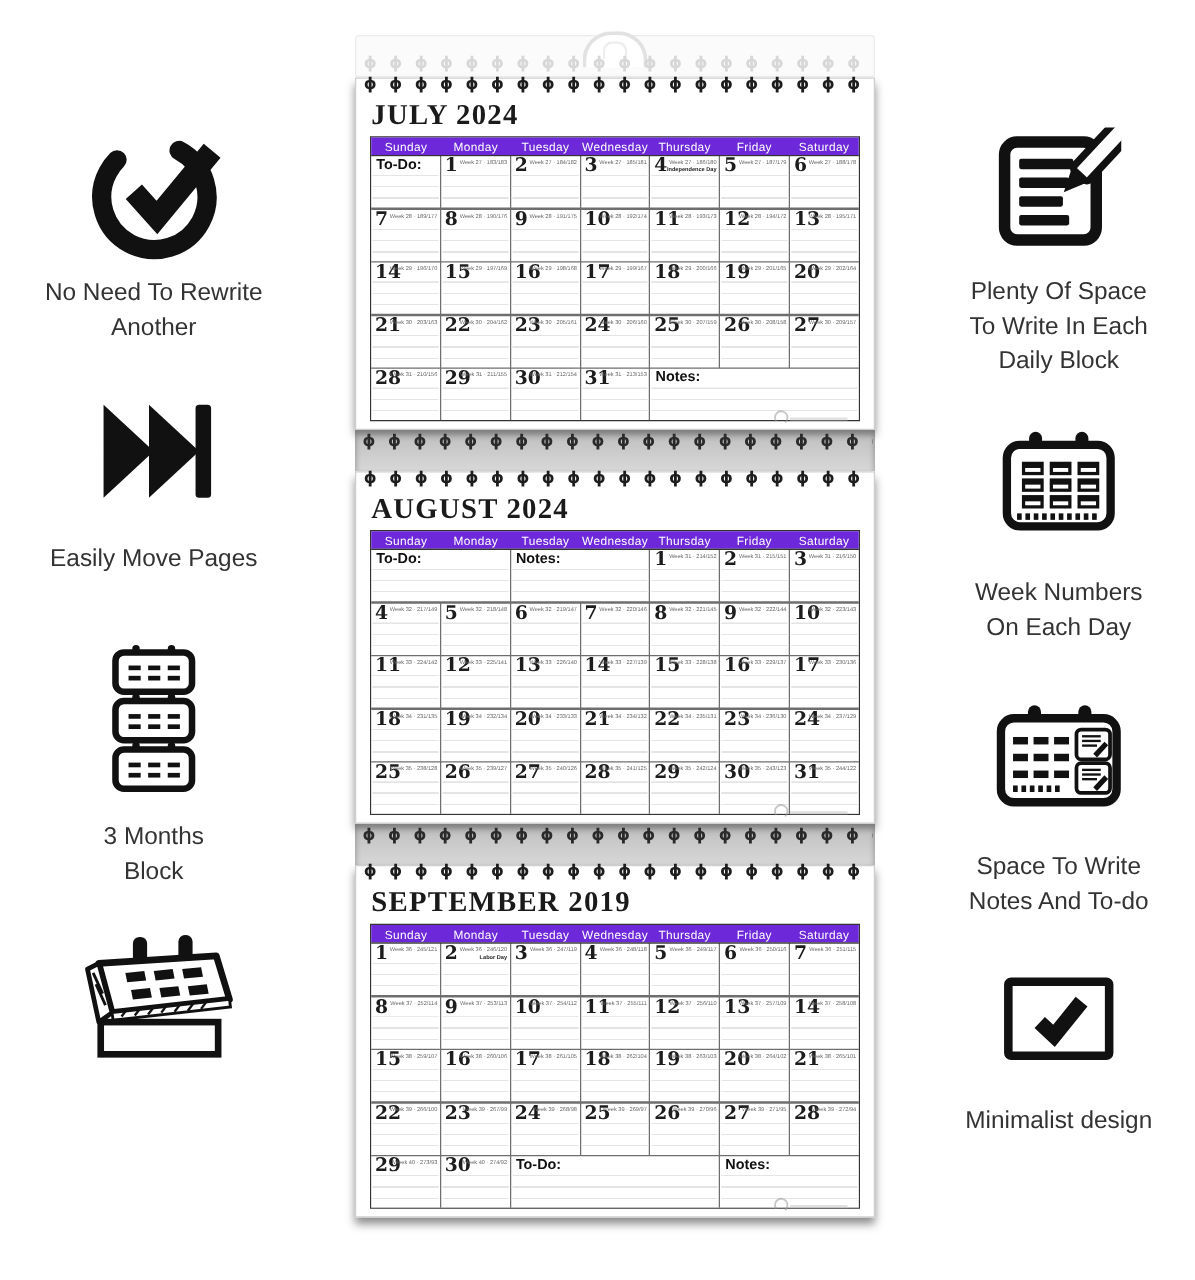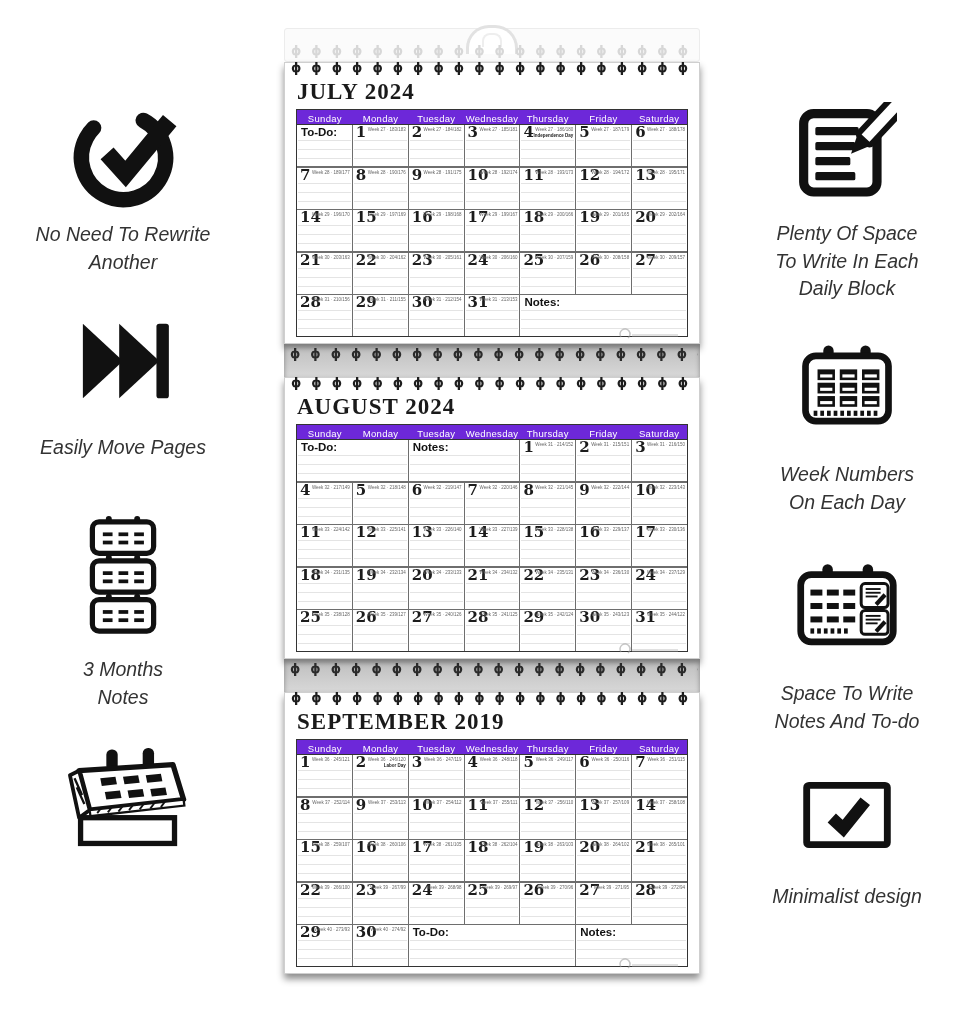--- a/index.html
+++ b/index.html
@@ -6,21 +6,21 @@
   body{
     width:956px;height:1024px;position:relative;overflow:hidden;
     background:#ffffff;font-family:"Liberation Sans",sans-serif;
   }
   .stage{position:absolute;inset:0;}
 
   
   .feature{position:absolute;text-align:center;}
   .feature .icon-wrap{display:flex;justify-content:center;}
   .feature .txt{font-size:19.5px;line-height:1.42;color:#333;}
-  .feature .txt div{white-space:nowrap;font-style:italic;}
+  .feature .txt div{white-space:nowrap;}
 
   .f-l1{left:0;width:246px;top:98px;}
   .f-l2{left:0;width:246px;top:318px;}
   .f-l3{left:0;width:246px;top:516px;}
   .f-l4{left:0;width:246px;top:748px;}
   .f-r1{left:722px;width:250px;top:102px;}
   .f-r2{left:722px;width:250px;top:344px;}
   .f-r3{left:722px;width:250px;top:564px;}
   .f-r4{left:722px;width:250px;top:780px;}
 
@@ -126,21 +126,21 @@
             <rect x="41" y="22" width="13" height="5" fill="#111"></rect>
             <rect x="62" y="22" width="13" height="5" fill="#111"></rect>
           <rect x="20" y="33" width="13" height="5" fill="#111"></rect>
             <rect x="41" y="33" width="13" height="5" fill="#111"></rect>
             <rect x="62" y="33" width="13" height="5" fill="#111"></rect>
         </g>
       </svg>
     </div>
     <div class="txt" style="margin-top:22px">
       <div>3 Months</div>
-      <div>Notes</div>
+      <div>Block</div>
     </div>
   </div>
 
   <div class="feature f-l4">
     <div class="icon-wrap">
       <svg width="160" height="100" viewBox="0 0 176 132">
         <rect x="66" y="2" width="15" height="28" rx="7" fill="#111"></rect>
         <rect x="114" y="0" width="15" height="28" rx="7" fill="#111"></rect>
         <polygon points="30,30 154,22 168,68 44,82" fill="#fff" stroke="#111" stroke-width="7" stroke-linejoin="round"></polygon>
         <polygon points="30,30 44,82 30,92 18,36" fill="#fff" stroke="#111" stroke-width="5" stroke-linejoin="round"></polygon>

